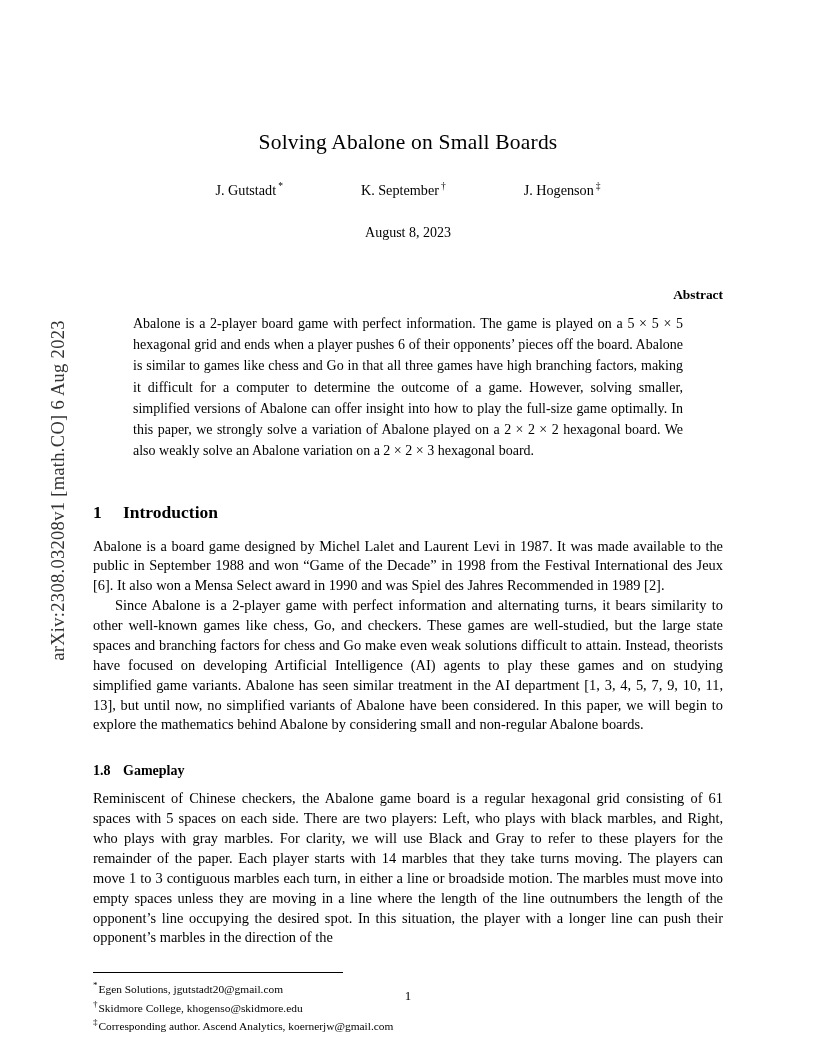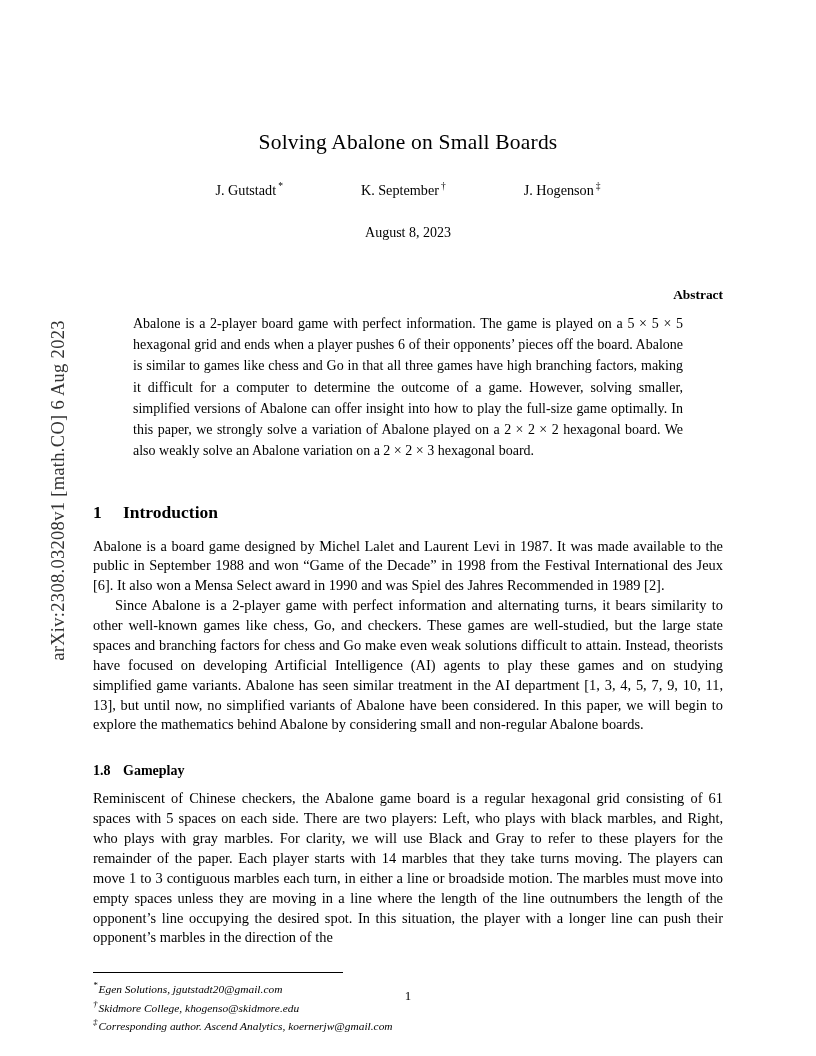--- a/index.html
+++ b/index.html
@@ -116,21 +116,20 @@
 
   .footnote-rule {
     width: 250px;
     border: 0;
     border-top: 0.8px solid #000;
     margin: 24px 0 6px 0;
   }
   .footnotes {
     font-size: 11.4px;
     line-height: 1.45;
-    font-style: italic;
   }
   .footnotes div sup {
     font-size: 9px;
     vertical-align: super;
     margin-right: 1px;
   }
 
   .page-number {
     position: absolute;
     top: 988px;

